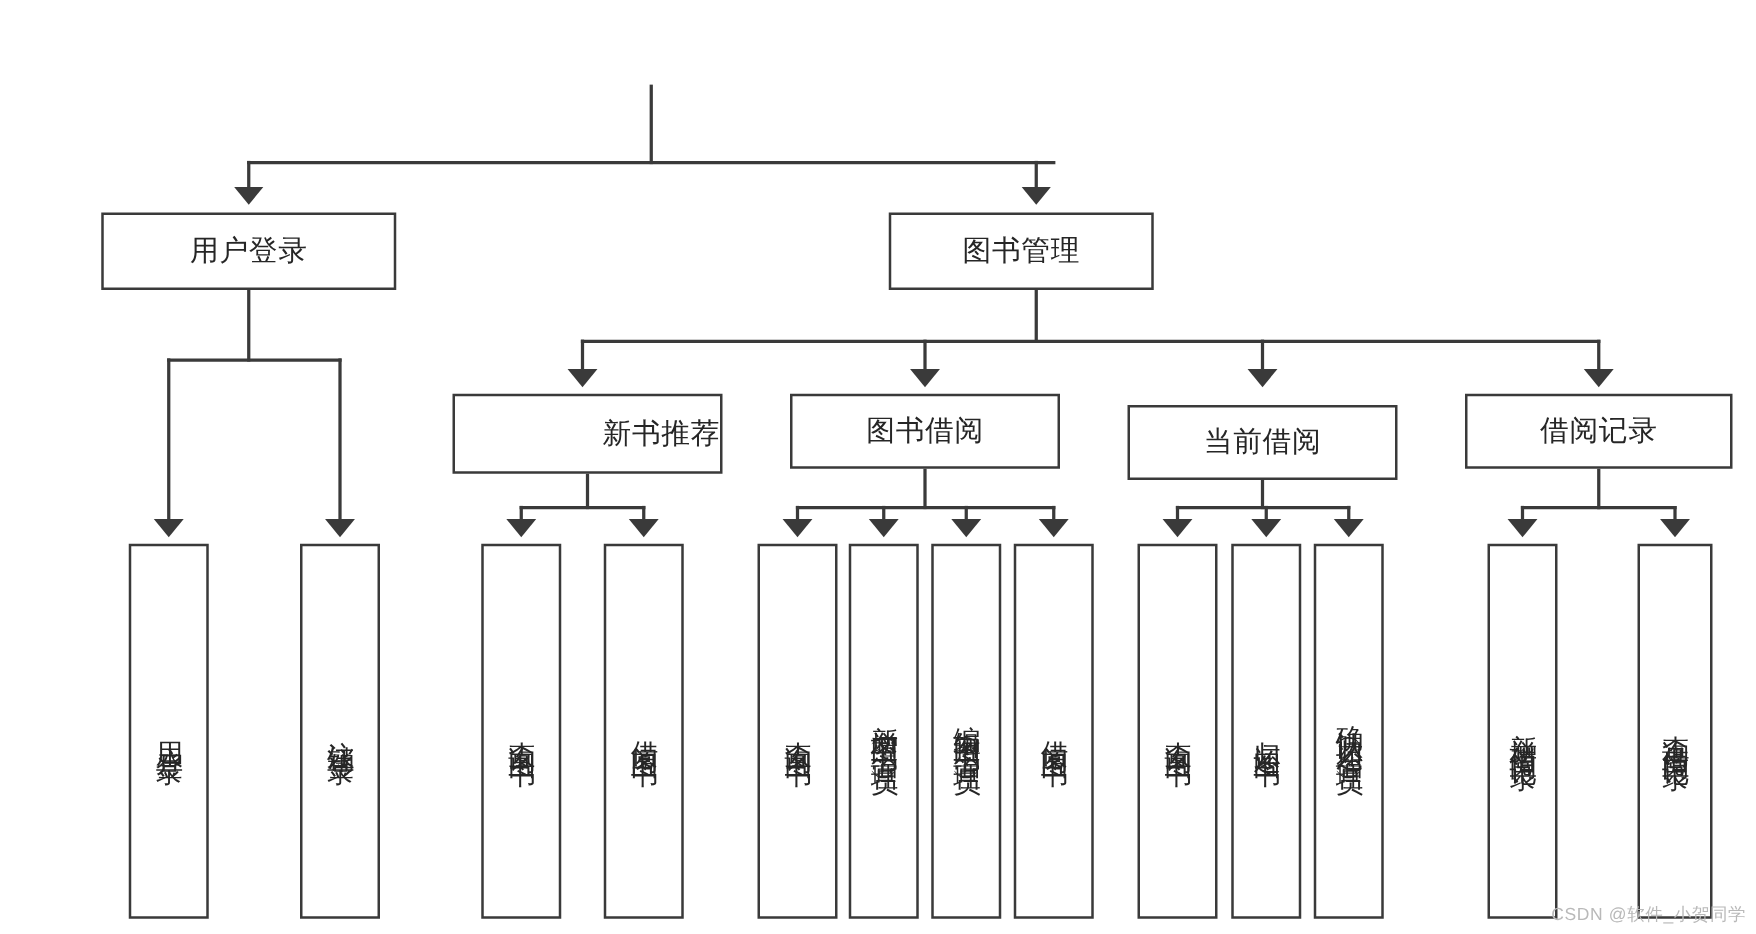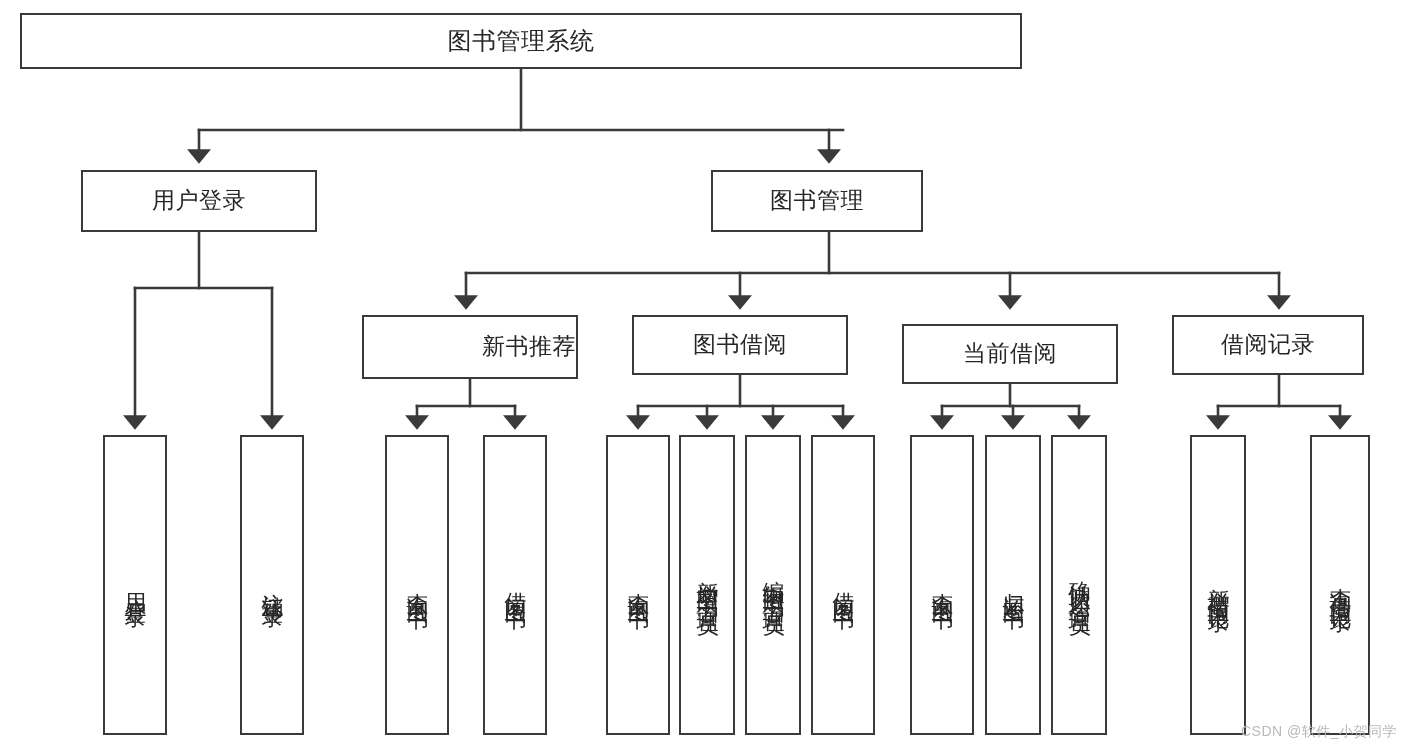--- a/index.html
+++ b/index.html
@@ -116,41 +116,38 @@
       <path d="M1013,406 L1013,422" marker-end="url(#arrow)"></path>
       <path d="M1079,406 L1079,422" marker-end="url(#arrow)"></path>
 
       <path d="M1279,375 L1279,406"></path>
       <path d="M1218,406 L1340,406"></path>
       <path d="M1218,406 L1218,422" marker-end="url(#arrow)"></path>
       <path d="M1340,406 L1340,422" marker-end="url(#arrow)"></path>
     </g>
   </svg>
 
-  <div class="node h root" style="left:20px; top:13px; width:1002px; height:56px;">
-    <span>图书管理系统</span>
-  </div>
 
   <div class="node h" style="left:81px; top:170px; width:236px; height:62px;">
     <span>用户登录</span>
   </div>
   <div class="node h" style="left:711px; top:170px; width:212px; height:62px;">
     <span>图书管理</span>
   </div>
 
   <div class="node h" style="left:362px; top:315px; width:216px; height:64px;justify-content:flex-end;">
     <span>新书推荐</span>
   </div>
   <div class="node h" style="left:632px; top:315px; width:216px; height:60px;">
     <span>图书借阅</span>
   </div>
   <div class="node h" style="left:902px; top:324px; width:216px; height:60px;">
     <span>当前借阅</span>
   </div>
-  <div class="node h" style="left:1172px; top:315px; width:192px; height:60px;">
+  <div class="node h" style="left:1172px; top:315px; width:214px; height:60px;">
     <span>借阅记录</span>
   </div>
 
   <div class="node v" style="left:103px; top:435px; width:64px; height:300px;">
     <span class="vlabel">用户登录</span>
   </div>
   <div class="node v" style="left:240px; top:435px; width:64px; height:300px;">
     <span class="vlabel">注销登录</span>
   </div>
 

